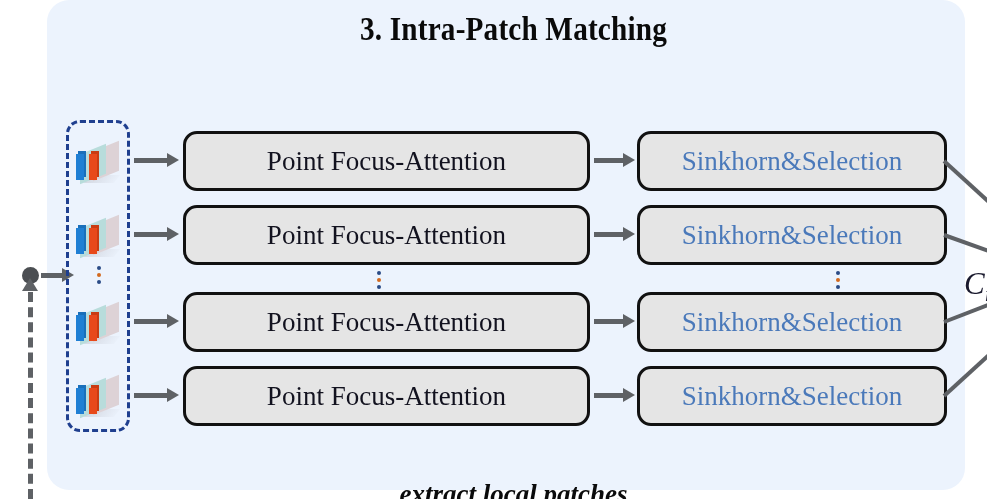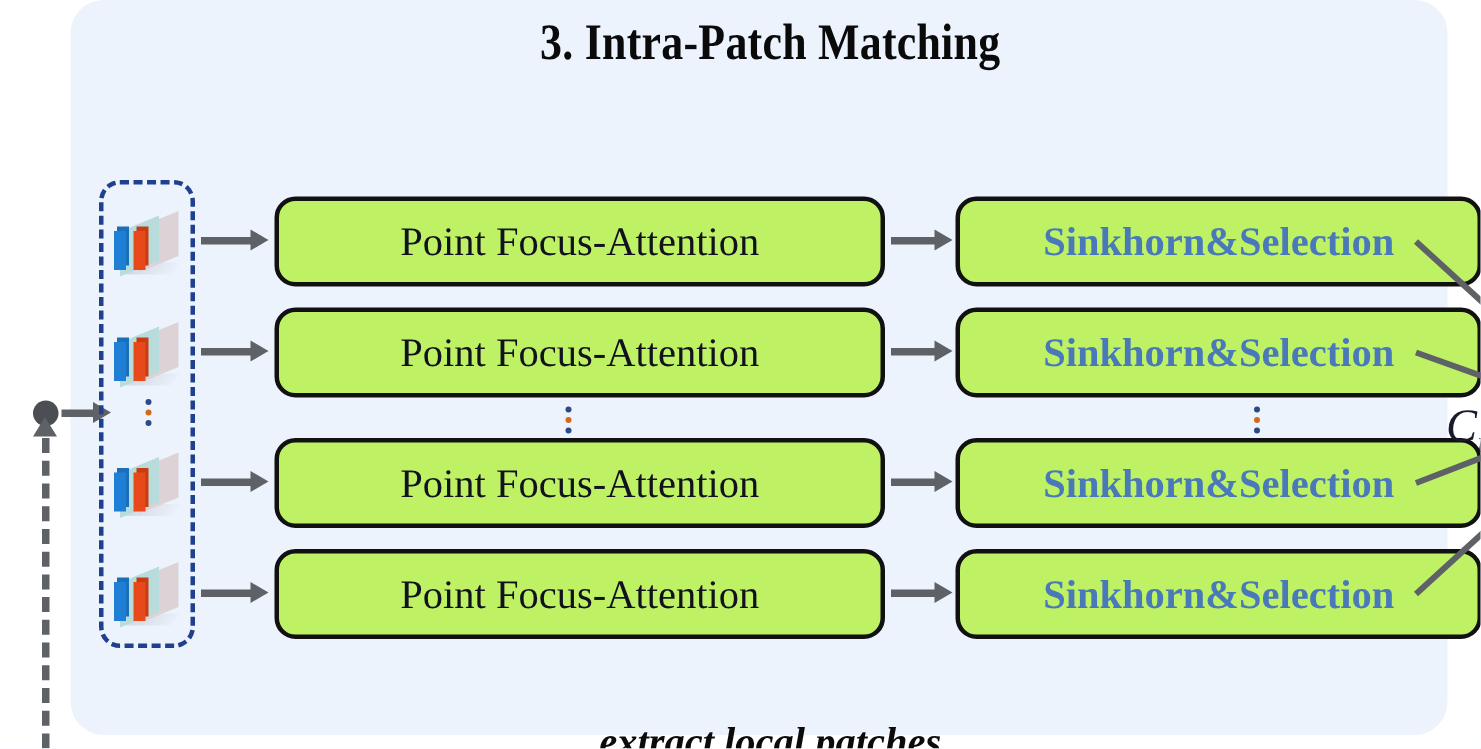--- a/index.html
+++ b/index.html
@@ -114,33 +114,33 @@
     margin: 3px auto;
     border-radius: 50%;
     background: #2a4b86;
   }
   .vdots i:nth-child(2) { background: #d2691e; }
 
   
   .pbox {
     position: absolute;
     box-sizing: border-box;
-    background: #bef264;
+    background: #e5e5e5;
     border: 3px solid #111111;
     border-radius: 14px;
     display: flex;
     align-items: center;
     justify-content: center;
     font-family: "Liberation Serif", "DejaVu Serif", serif;
     font-size: 27px;
     color: #12121f;
     white-space: nowrap;
   }
   .pbox.pfa   { left: 163px; width: 407px; }
-  .pbox.sink  { left: 617px; width: 351px; color: #4a79ba; font-weight: bold; }
+  .pbox.sink  { left: 617px; width: 310px; color: #4a79ba; }
 
   .row1 { top: 131px; height: 60px; }
   .row2 { top: 205px; height: 60px; }
   .row3 { top: 292px; height: 60px; }
   .row4 { top: 366px; height: 60px; }
 
   
   .arrow {
     position: absolute;
     height: 5px;

